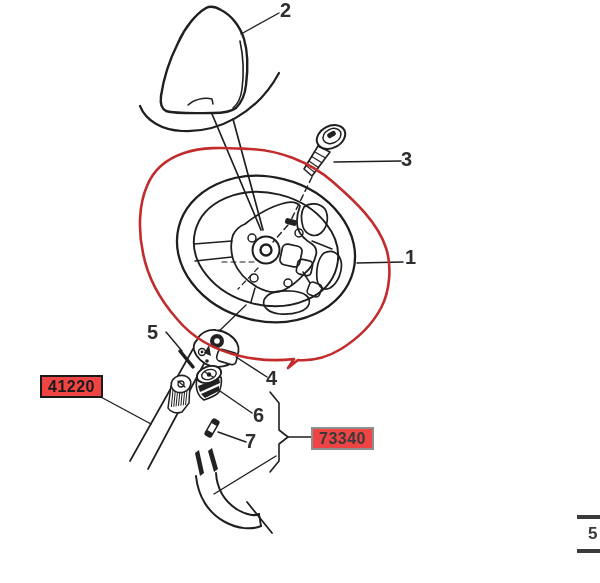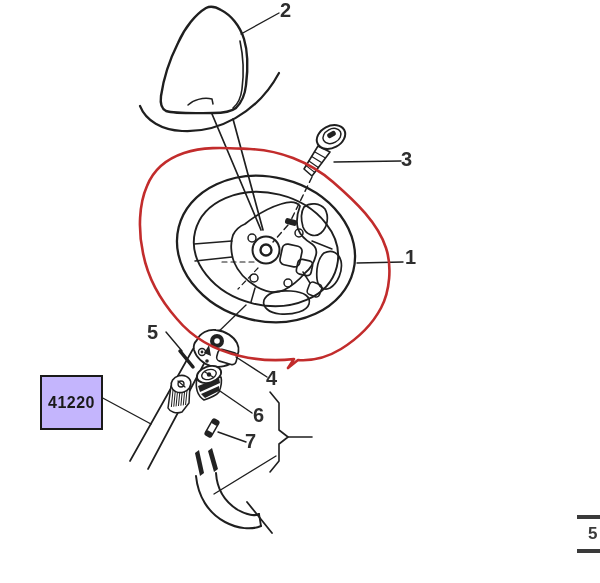--- a/index.html
+++ b/index.html
@@ -19,23 +19,23 @@
     line-height:20px;
     user-select:none;
   }
   .partbox{
     position:absolute;
     border:2px solid #1a1a1a;
     color:#1a1a1a;
     font-size:16px;
     font-weight:700;
     line-height:19px;
-    padding:16px 6px;
+    padding:0 6px;
     letter-spacing:0.5px;
-    background:#c4b5fd;
+    background:#ef4444;
   }
   .partbox.gray{border-color:#8f8f8f;color:#3a3a3a;}
   .partialbox{
     position:absolute;
     left:577px;top:515px;
     width:40px;height:30px;
     border-top:4px solid #3a3a3a;
     border-bottom:4px solid #3a3a3a;
     color:#3a3a3a;
     font-size:17px;font-weight:700;line-height:29px;
@@ -198,16 +198,17 @@
   <div class="callout" style="left:405px;top:247px">1</div>
   <div class="callout" style="left:280px;top:0px">2</div>
   <div class="callout" style="left:401px;top:149px">3</div>
   <div class="callout" style="left:266px;top:368px">4</div>
   <div class="callout" style="left:147px;top:322px">5</div>
   <div class="callout" style="left:253px;top:405px">6</div>
   <div class="callout" style="left:245px;top:431px">7</div>
 
   <div class="partbox" style="left:40px;top:375px">41220</div>
 
+  <div class="partbox gray" style="left:311px;top:427px">73340</div>
 
   <div class="partialbox">5</div>
 
 </div>
 
 </body></html>

